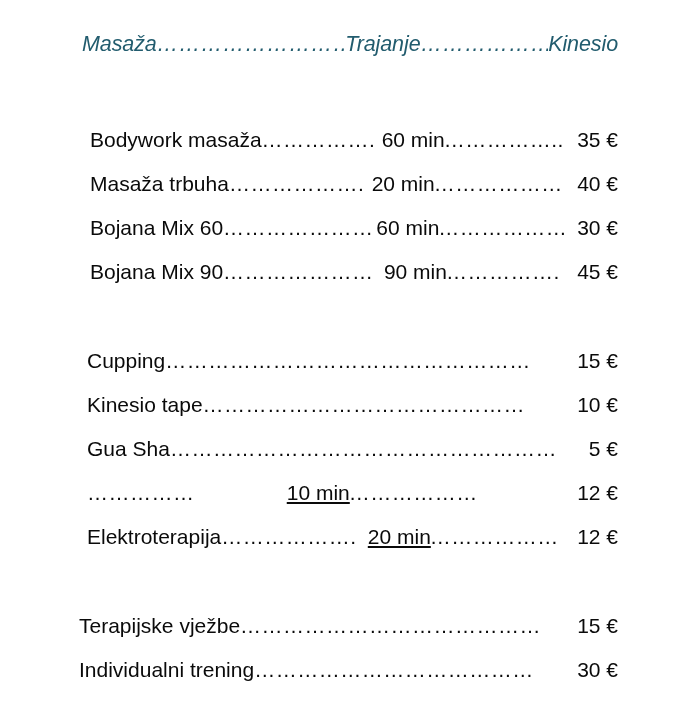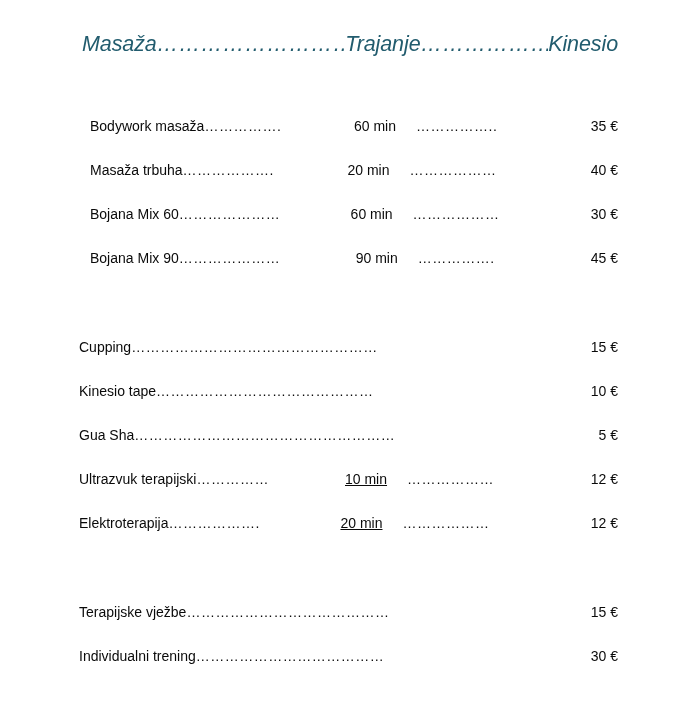--- a/index.html
+++ b/index.html
@@ -53,28 +53,28 @@
   }
   .leader-teal { color: #225c6e; }
 
   
   .group {
     position: absolute;
     left: 0;
     right: 0;
   }
   .group-1 { top: 118px; }
-  .group-2 { top: 339px; }
+  .group-2 { top: 339px; padding-left: 8px; }
   .group-3 { top: 604px; }
 
   .row {
     display: flex;
-    align-items: flex-start;
+    align-items: center;
     height: 44px;
-    font-size: 14px;
+    font-size: 21px;
     color: #0a0a0a;
     white-space: nowrap;
     box-sizing: border-box;
   }
 
   
   .group-1 .row { padding-left: 90px; padding-right: 75px; }
   .group-2 .row,
   .group-3 .row { padding-left: 79px; padding-right: 75px; }
 
@@ -154,21 +154,20 @@
         <span class="cell-name">Kinesio tape</span>
         <span class="leader">………………………………………</span>
         <span class="cell-price price-slot">10 €</span>
       </div>
       <div class="row">
         <span class="cell-name">Gua Sha</span>
         <span class="leader">………………………………………………</span>
         <span class="cell-price price-slot">5 €</span>
       </div>
       <div class="row">
-        <span class="cell-name">Ultrazvuk terapijski</span>
         <span class="leader">……………</span>
         <span class="cell-dur dur-slot">10 min</span>
         <span class="leader">………………</span>
         <span class="cell-price price-slot">12 €</span>
       </div>
       <div class="row">
         <span class="cell-name">Elektroterapija</span>
         <span class="leader">……………….</span>
         <span class="cell-dur dur-slot">20 min</span>
         <span class="leader">………………</span>

